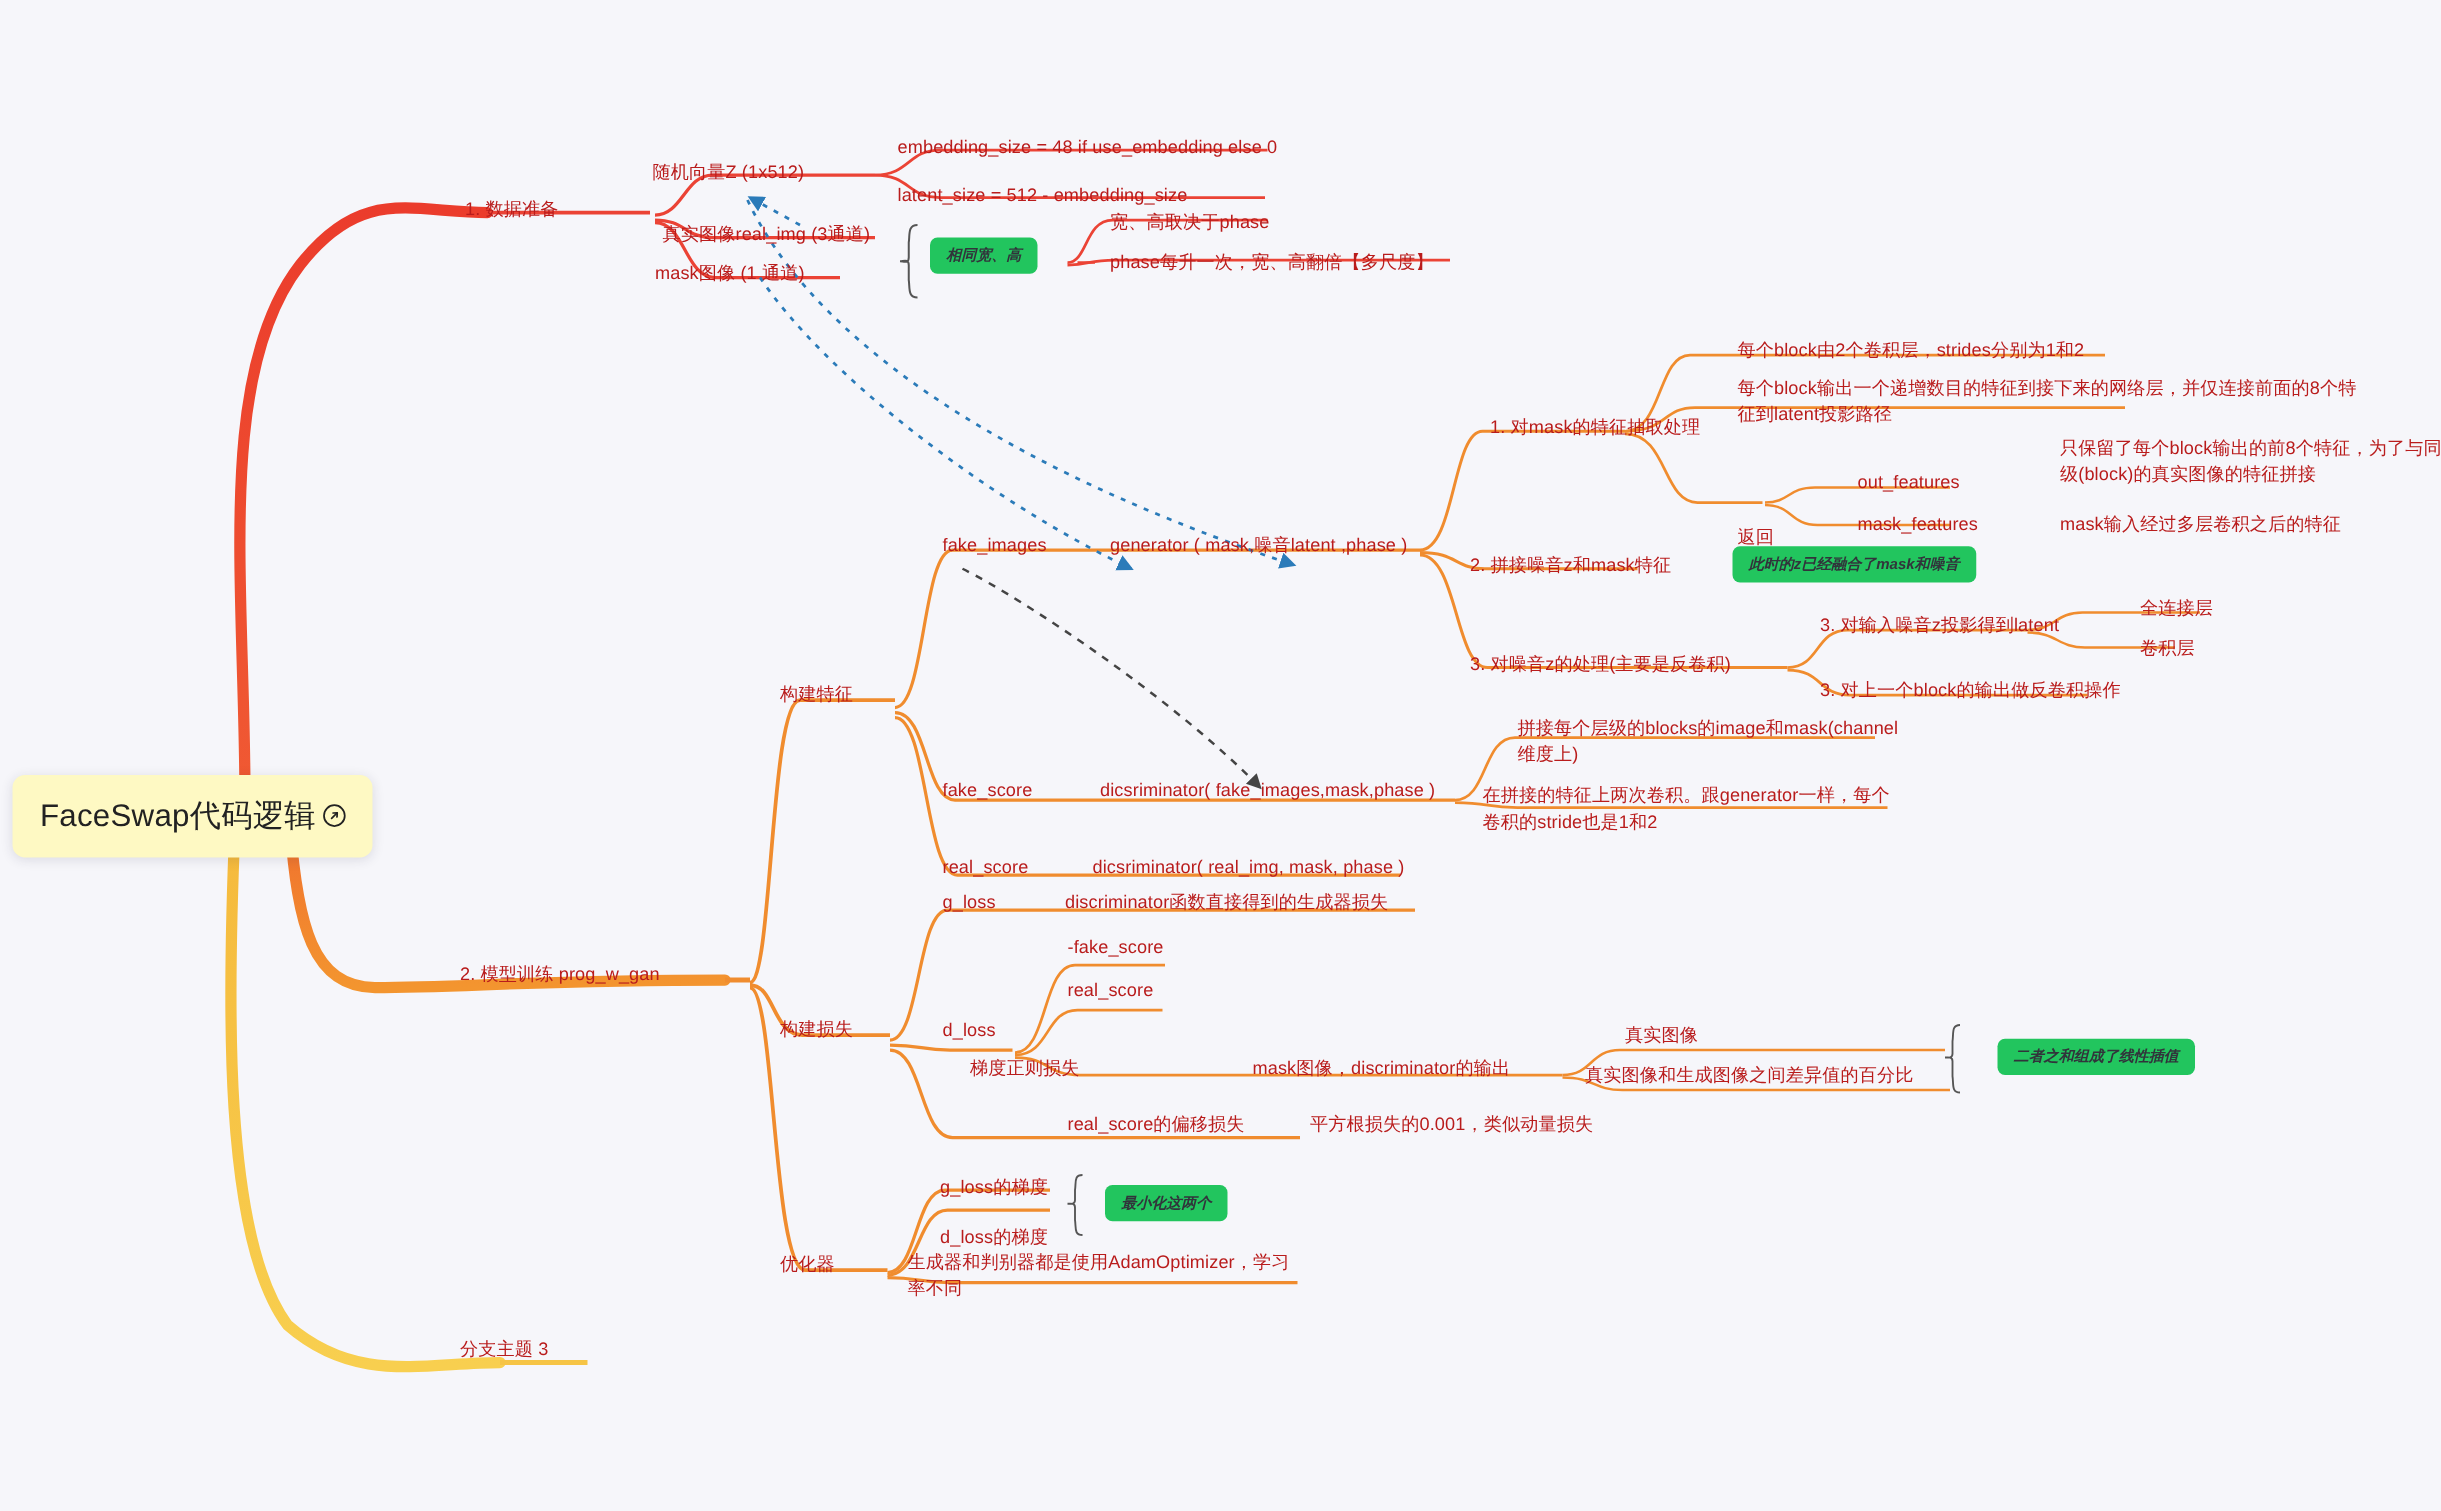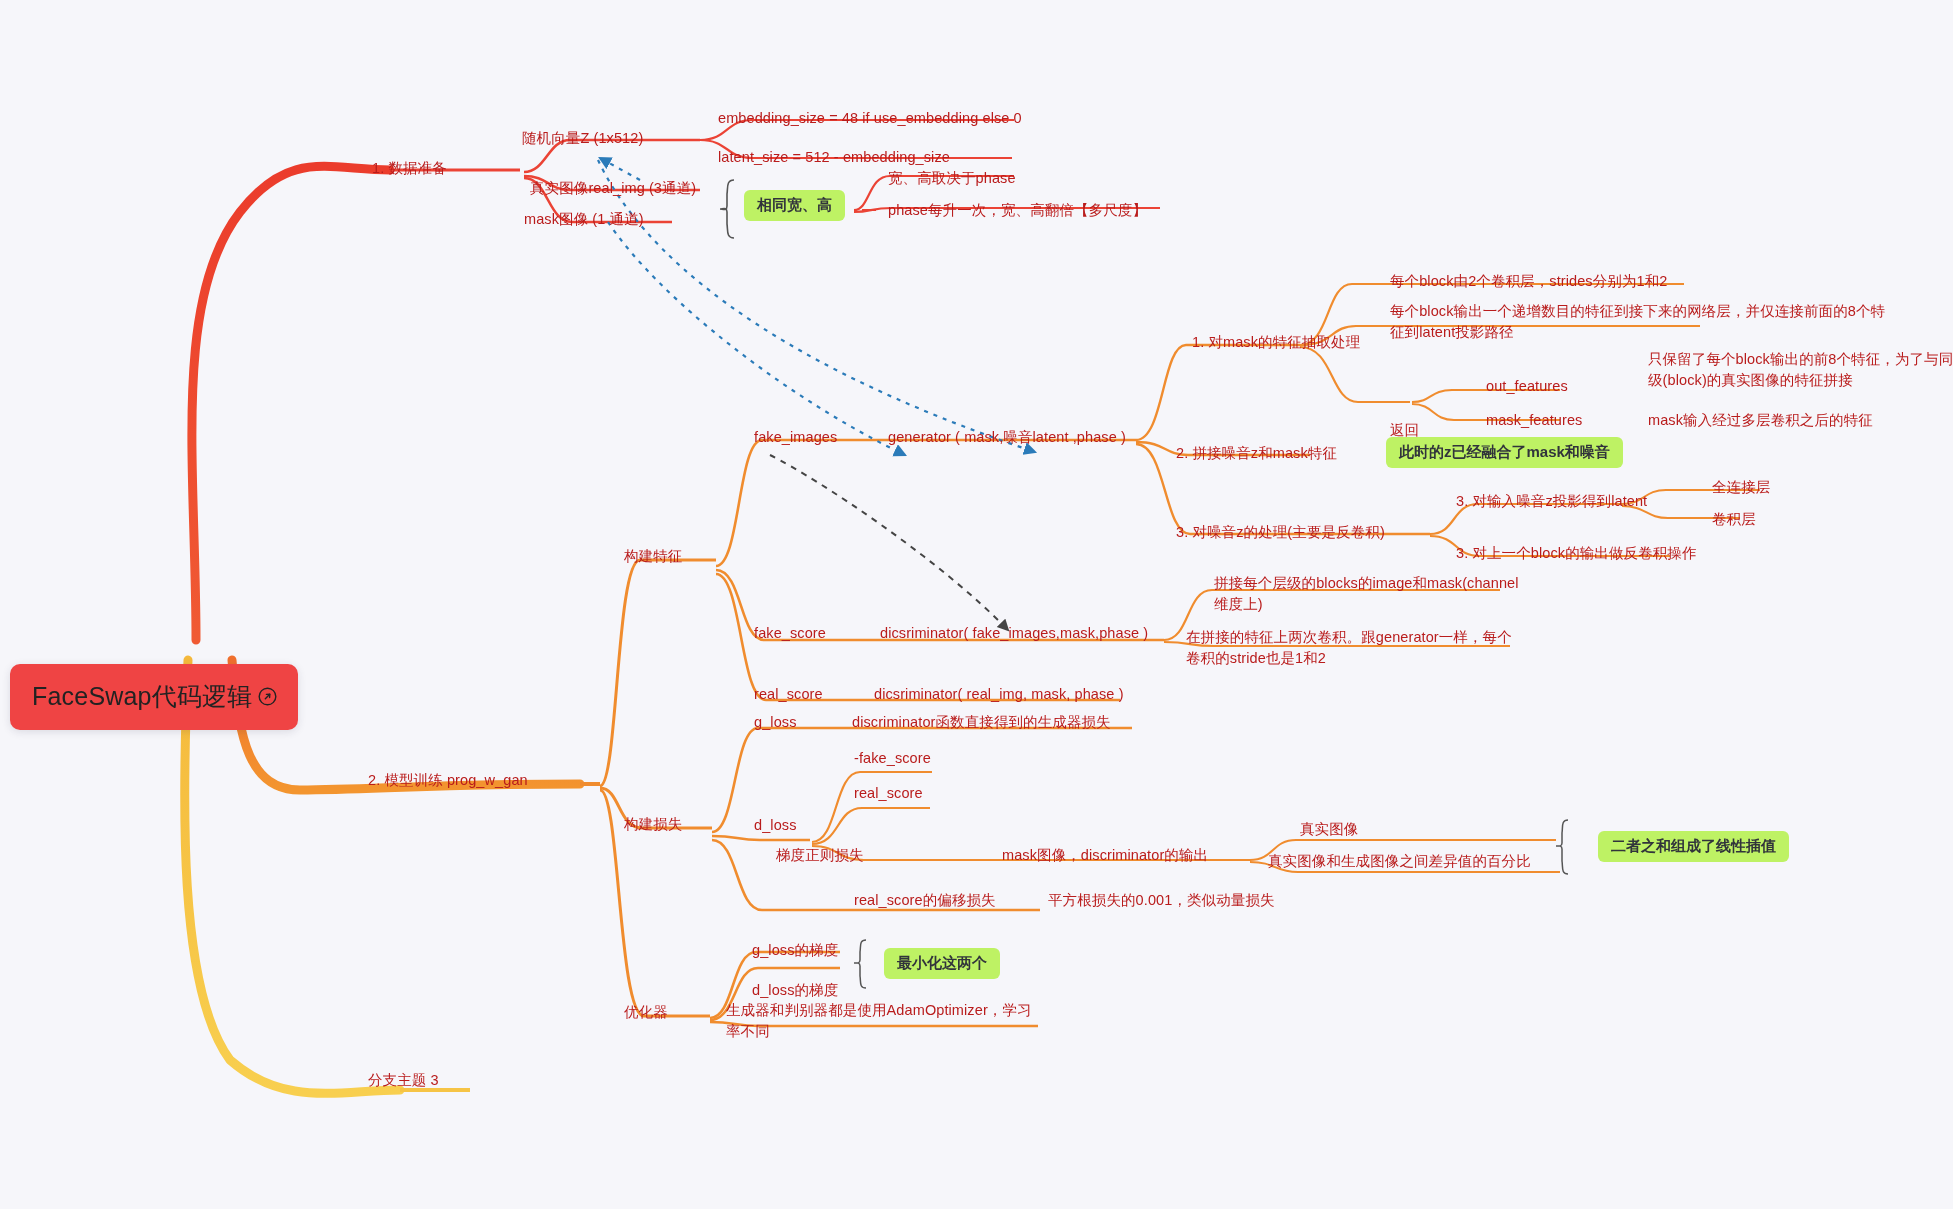--- a/index.html
+++ b/index.html
@@ -24,47 +24,47 @@
     font-size: 14.5px;
     line-height: 1.42;
     white-space: pre;
     letter-spacing: 0.1px;
   }
   .node.wrap { white-space: normal; }
 
   
   .root {
     position: absolute;
-    background: #ef4444;
+    background: #fef9c3;
     border-radius: 10px;
     box-shadow: 0 2px 9px rgba(40,40,70,.13);
     padding: 16px 20px 17px 22px;
     display: flex;
     align-items: center;
     gap: 4px;
-    margin-top: 44px;
   }
   .root-title {
     font-size: 25px;
     color: #222;
     letter-spacing: .2px;
     white-space: nowrap;
   }
   .link-icon { width: 21px; height: 21px; display:block; }
 
   
   .pill {
     position: absolute;
-    background: #bef264;
+    background: #22c55e;
     border-radius: 6px;
     padding: 6px 13px;
-    font-size: 15px;
+    font-size: 12px;
     font-weight: bold;
     color: #31343b;
     white-space: nowrap;
+    font-style: italic;
   }
 
   
   .bracket { position: absolute; }
 </style>
 </head>
 <body>
 
 <div id="canvas">
 

